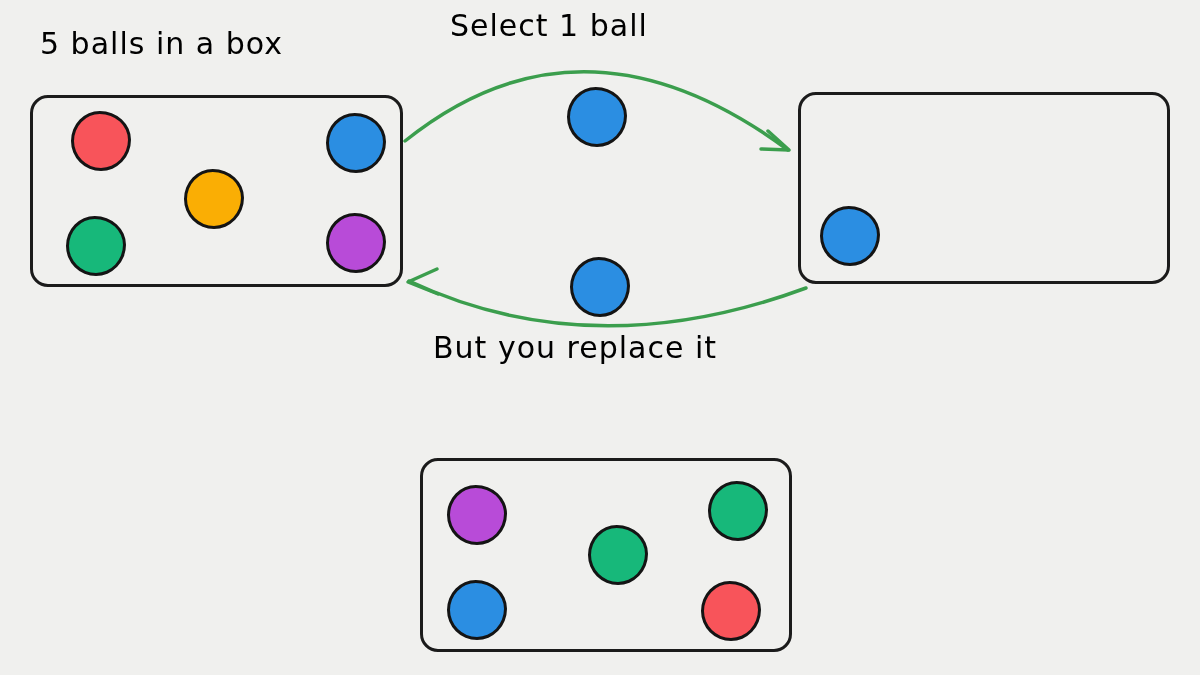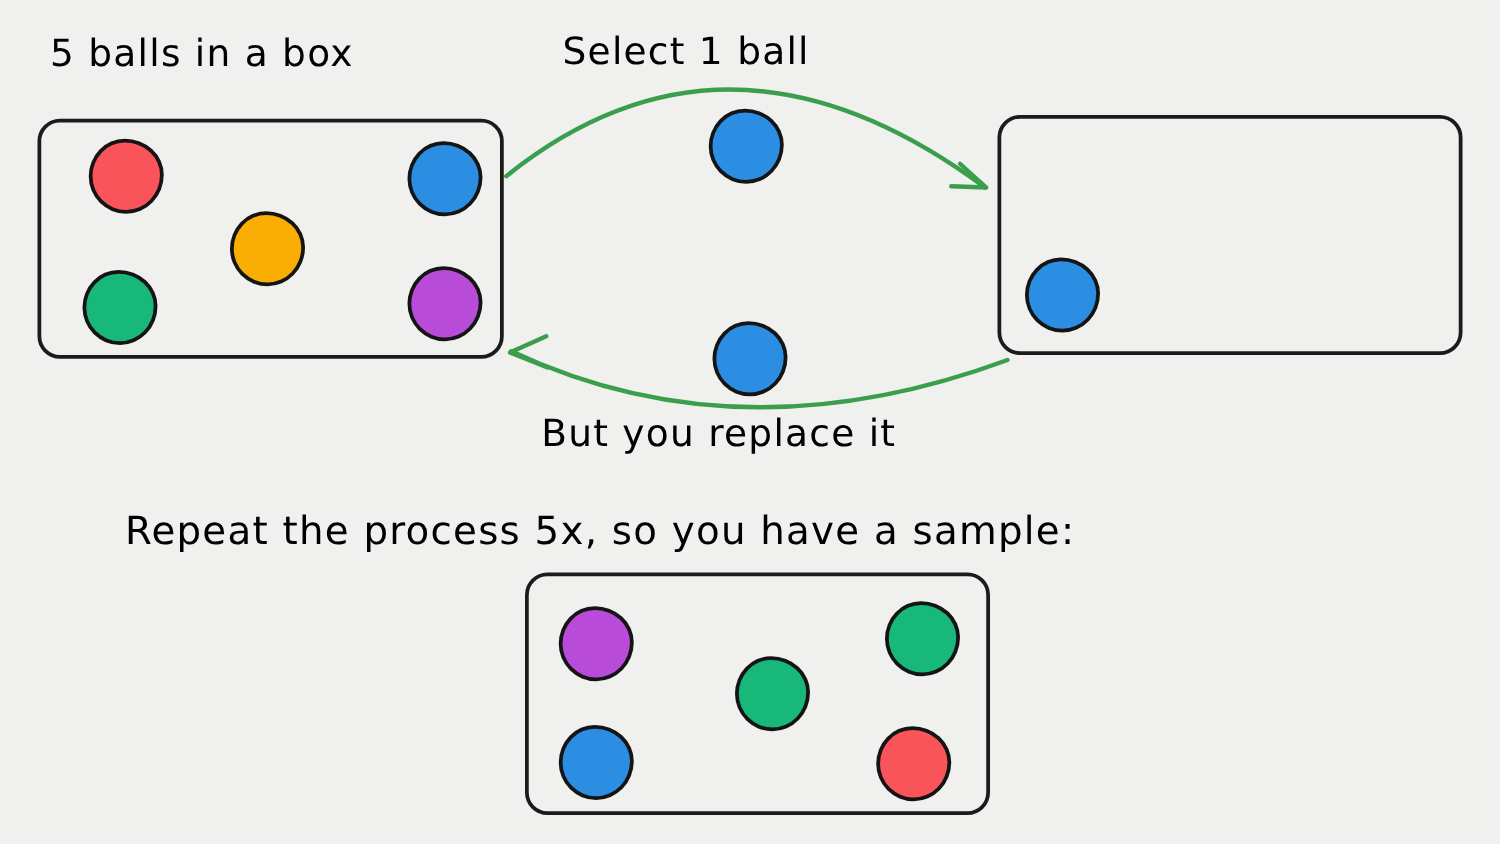--- a/index.html
+++ b/index.html
@@ -50,41 +50,40 @@
   #smp-ball-0{left:24px;top:24px;}
   #smp-ball-1{left:285px;top:20px;}
   #smp-ball-2{left:165px;top:64px;}
   #smp-ball-3{left:24px;top:119px;}
   #smp-ball-4{left:278px;top:120px;}
   
   #transfer-ball-top{left:567px;top:87px;}
   #transfer-ball-bottom{left:570px;top:257px;}
   
   #label-source{left:40px;top:26px;width:360px;}
-  #label-select{left:450px;top:24px;width:300px;}
+  #label-select{left:450px;top:8px;width:300px;}
   #label-replace{left:433px;top:330px;width:370px;}
   #label-repeat{left:100px;top:407px;width:960px;font-size:31px;}
   svg.arrows{position:absolute;left:0;top:0;pointer-events:none;}
 </style>
 </head>
 <body style="background: rgb(240, 240, 238);">
 
 <div class="canvas">
 
   <svg class="arrows" width="1200" height="675" viewBox="0 0 1200 675">
     <path d="M 405 141 Q 583 -2 788 150" fill="none" stroke-width="3.5" stroke-linecap="round" stroke-linejoin="round" stroke="#3b9e4d"></path>
     <path d="M 768 131 L 789 150 L 761 149" fill="none" stroke-width="3.5" stroke-linecap="round" stroke-linejoin="round" stroke="#3b9e4d"></path>
     <path d="M 806 288 Q 592 367 409 281" fill="none" stroke-width="3.5" stroke-linecap="round" stroke-linejoin="round" stroke="#3b9e4d"></path>
     <path d="M 437 269 L 408 282 L 438 294" fill="none" stroke-width="3.5" stroke-linecap="round" stroke-linejoin="round" stroke="#3b9e4d"></path>
   </svg>
 
   <div class="hand-label" id="label-source">5 balls in a box</div>
   <div class="hand-label" id="label-select">Select 1 ball</div>
   <div class="hand-label" id="label-replace">But you replace it</div>
-  <div class="hand-label" id="label-repeat">Repeat the process 5x, so you have a sample:</div>
 
   <div class="box" id="src-box">
     <div class="ball" id="src-ball-0" style=";background:#f8545a"></div>
     <div class="ball" id="src-ball-1" style=";background:#2b8ee2"></div>
     <div class="ball" id="src-ball-2" style=";background:#faae04"></div>
     <div class="ball" id="src-ball-3" style=";background:#17b87a"></div>
     <div class="ball" id="src-ball-4" style=";background:#b84bd8"></div>
   </div>
 
   <div class="ball" id="transfer-ball-top" style=";background:#2b8ee2"></div>

